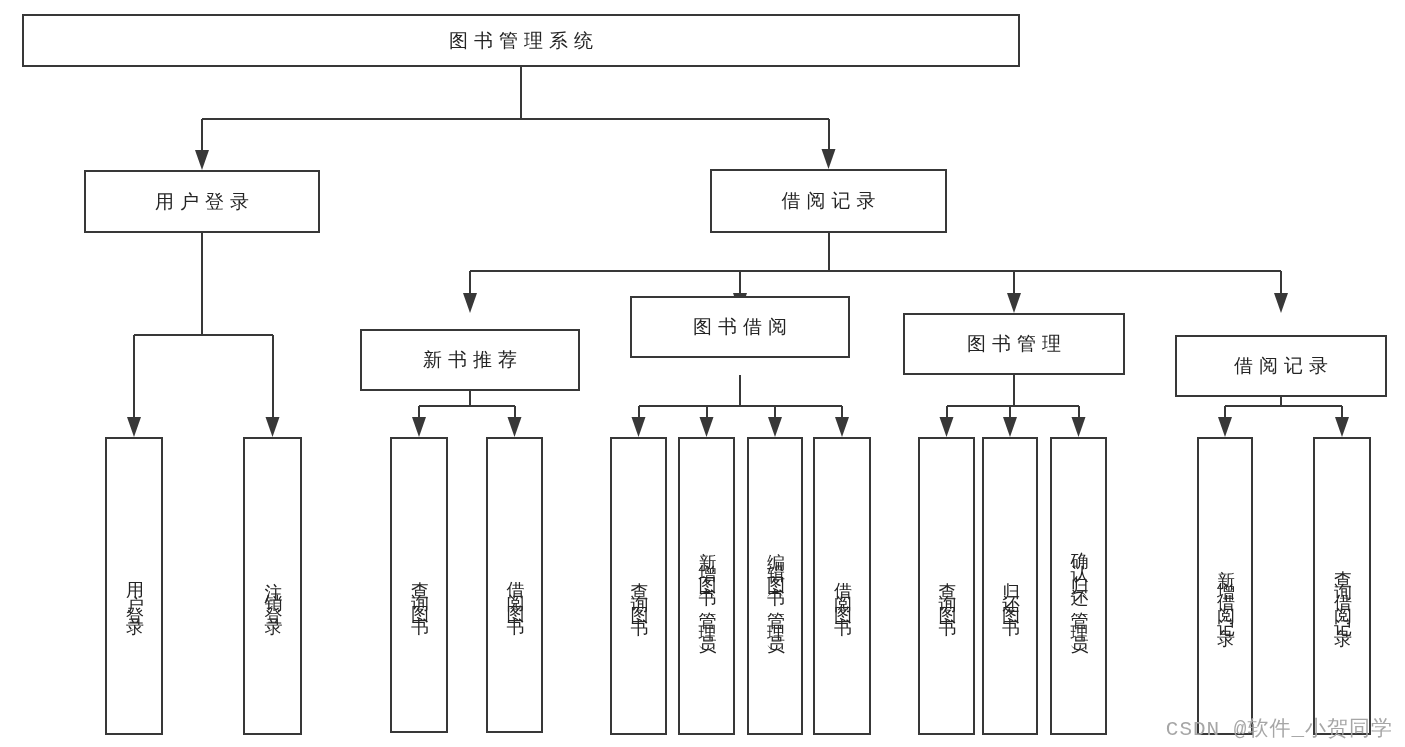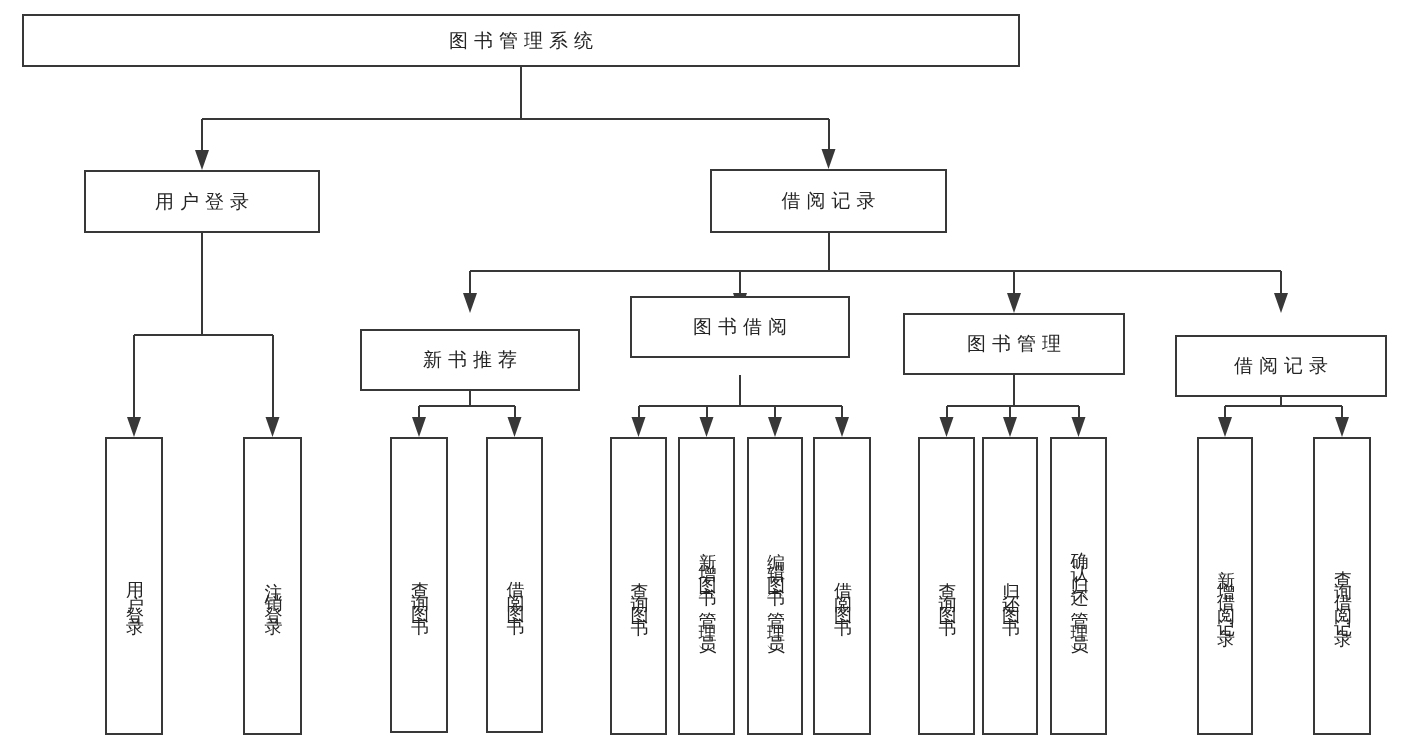--- a/index.html
+++ b/index.html
@@ -107,13 +107,14 @@
       <div class="node vertical" style="left: 1050px; top: 437px; width: 57px; height: 298px;">
         <span class="lbl">确认归还（管理员）</span>
       </div>
       <div class="node vertical" style="left: 1197px; top: 437px; width: 56px; height: 298px;">
         <span class="lbl">新增借阅记录</span>
       </div>
       <div class="node vertical" style="left: 1313px; top: 437px; width: 58px; height: 298px;">
         <span class="lbl">查询借阅记录</span>
       </div>
     </div>
+  <div id="watermark">CSDN @软件_小贺同学</div>
 </div>
 
 </body></html>

